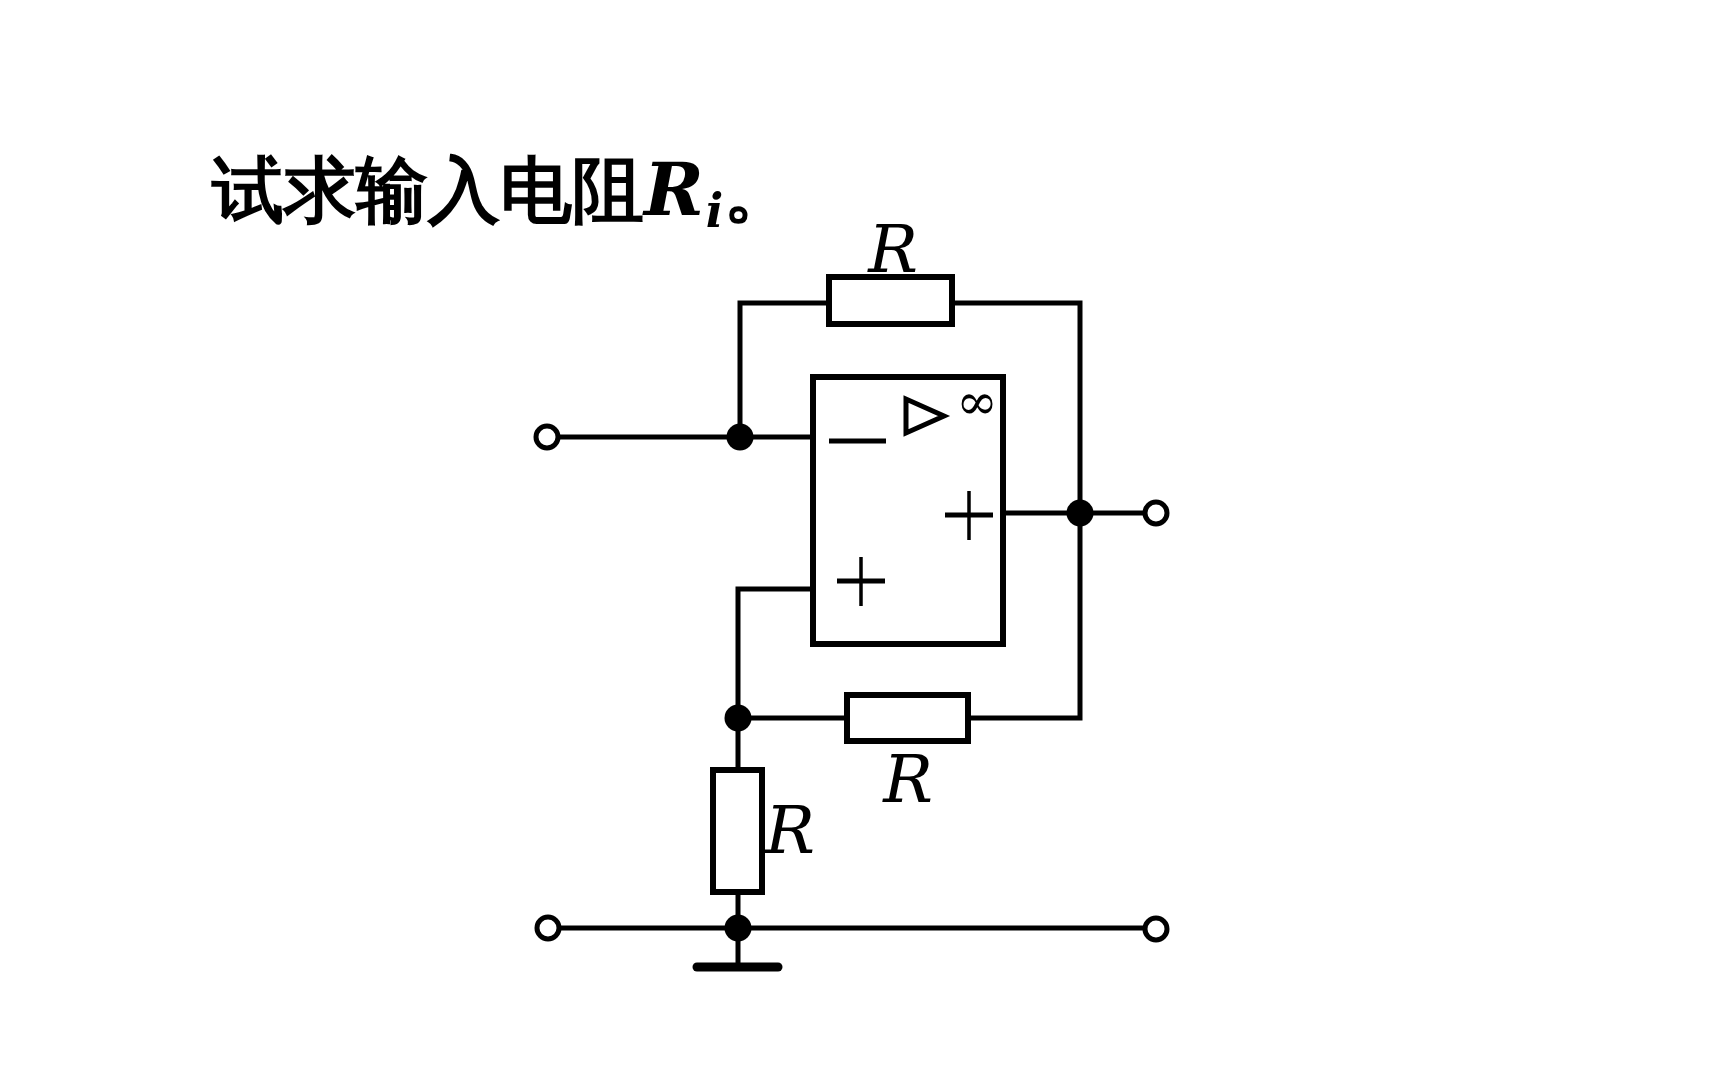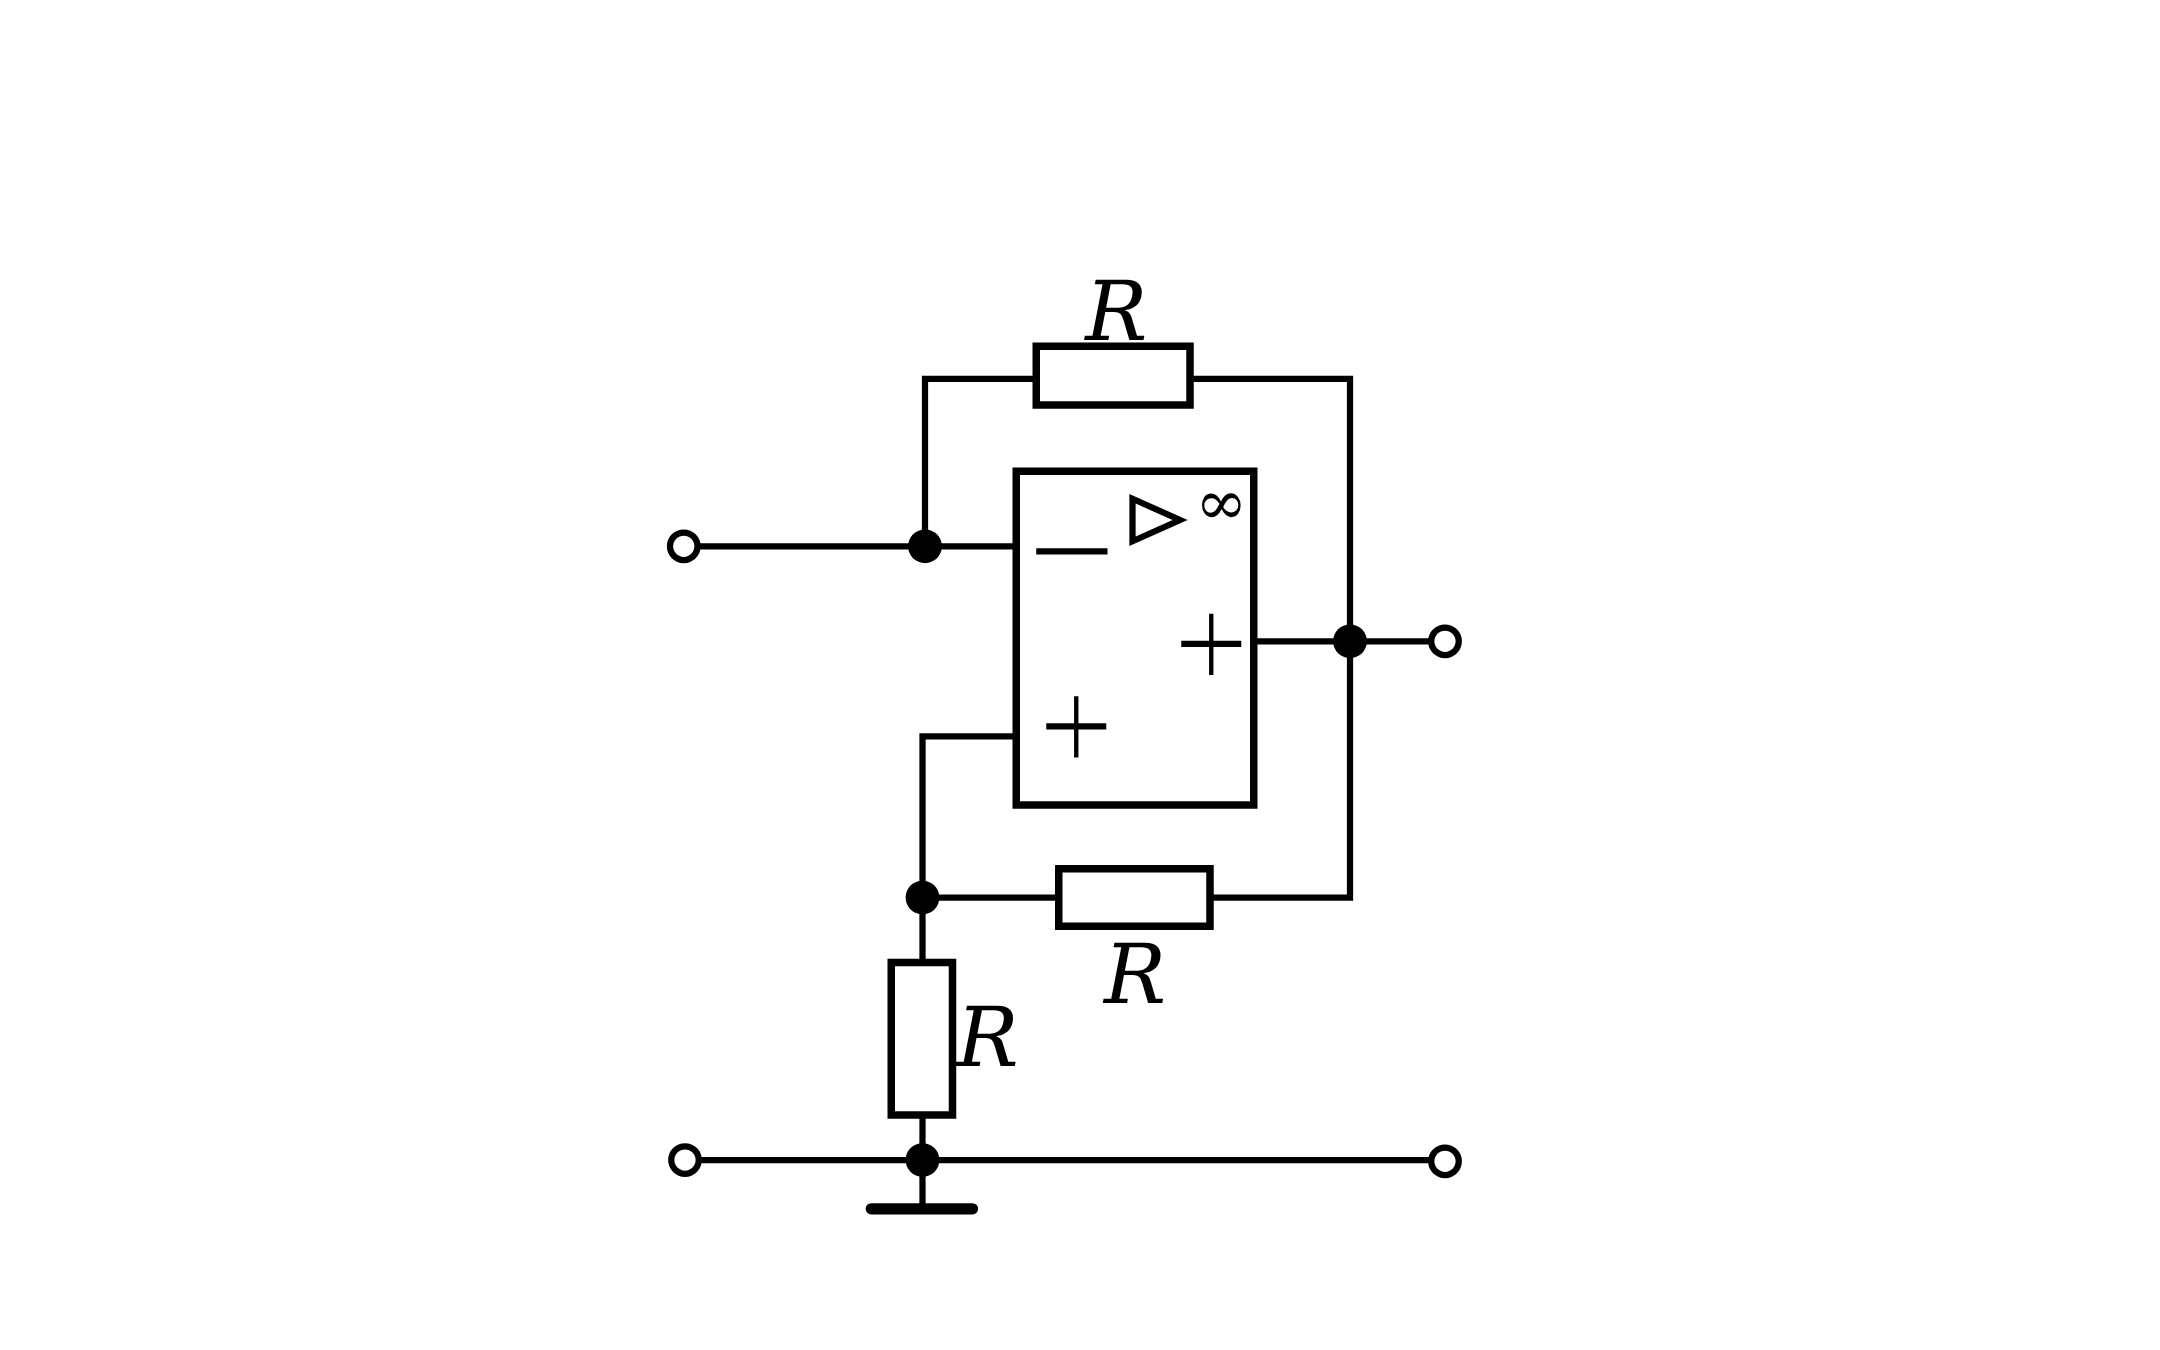--- a/index.html
+++ b/index.html
@@ -88,20 +88,23 @@
     font-family: "DejaVu Serif", "Liberation Serif", serif;
     font-size: 50px;
     fill: #000000;
   }
 </style>
 </head>
 <body>
 
 <div class="page">
 
+  <div class="title">
+    <span>试求输入电阻</span><span class="math-var">R</span><span class="math-sub">i</span><span>。</span>
+  </div>
 
   <svg class="circuit-svg" viewBox="0 0 1728 1080">
 
     <line class="wire" x1="559" y1="437" x2="813" y2="437"></line>
     <polyline class="wire" points="740,437 740,303 829,303"></polyline>
     <polyline class="wire" points="952,303 1080,303 1080,718 968,718"></polyline>
     <line class="wire" x1="1003" y1="513" x2="1144" y2="513"></line>
     <polyline class="wire" points="813,589 738,589 738,770"></polyline>
     <line class="wire" x1="738" y1="718" x2="847" y2="718"></line>
     <line class="wire" x1="738" y1="892" x2="738" y2="967"></line>

